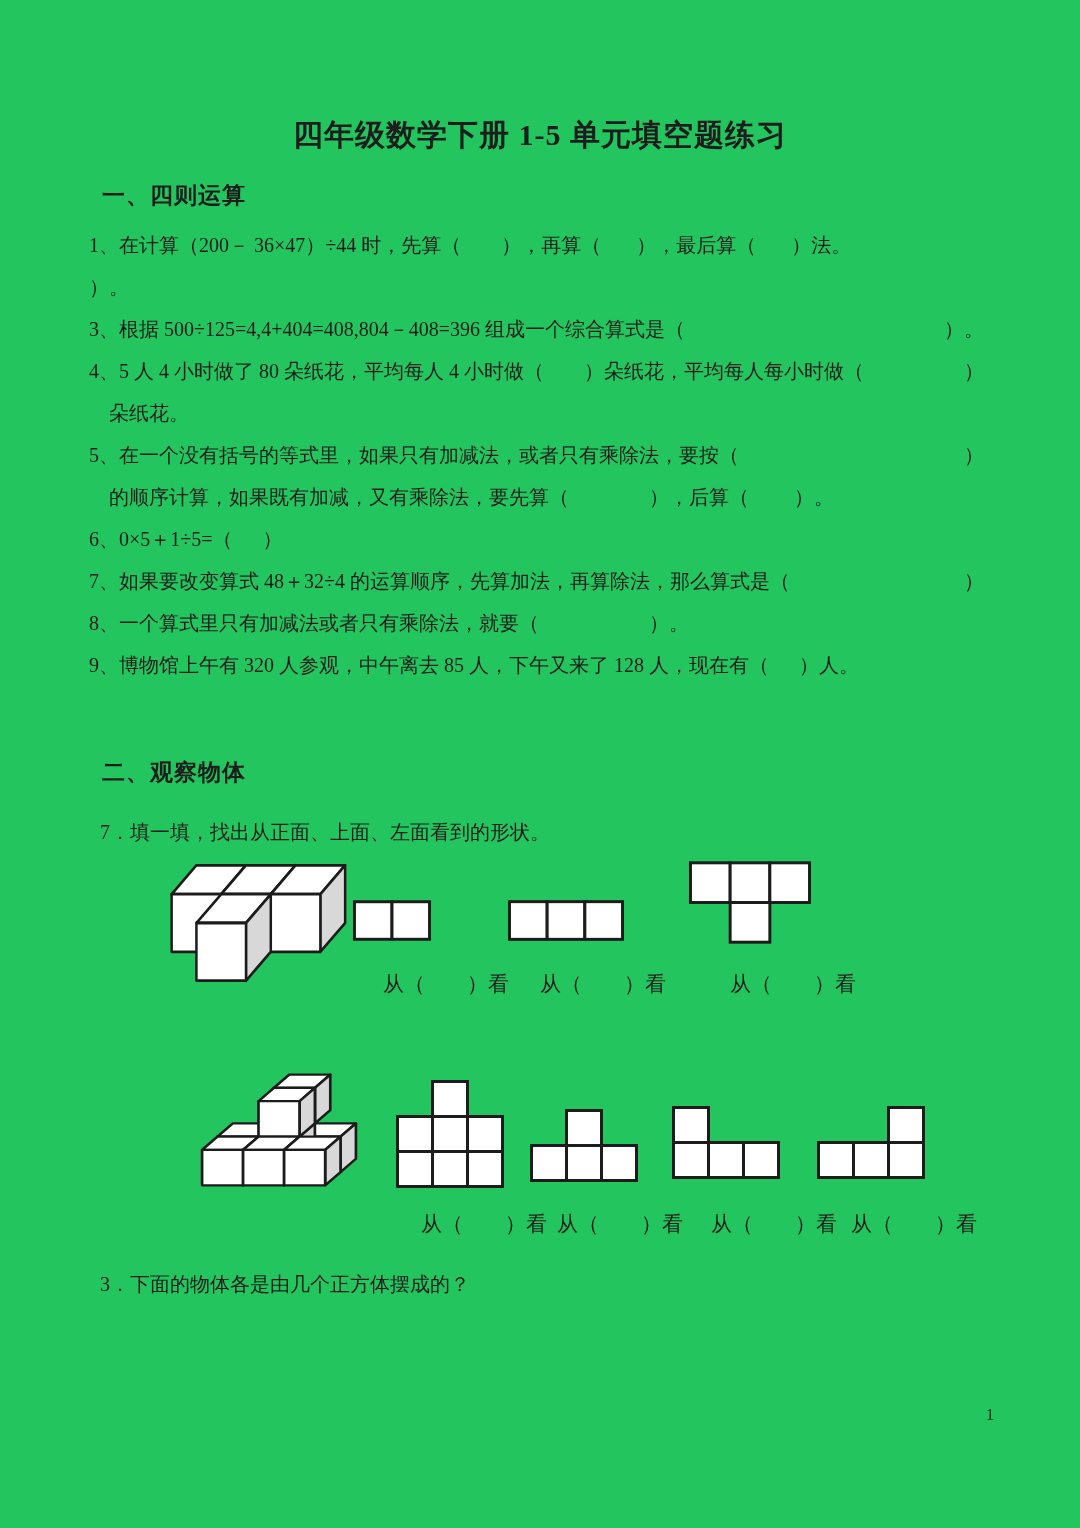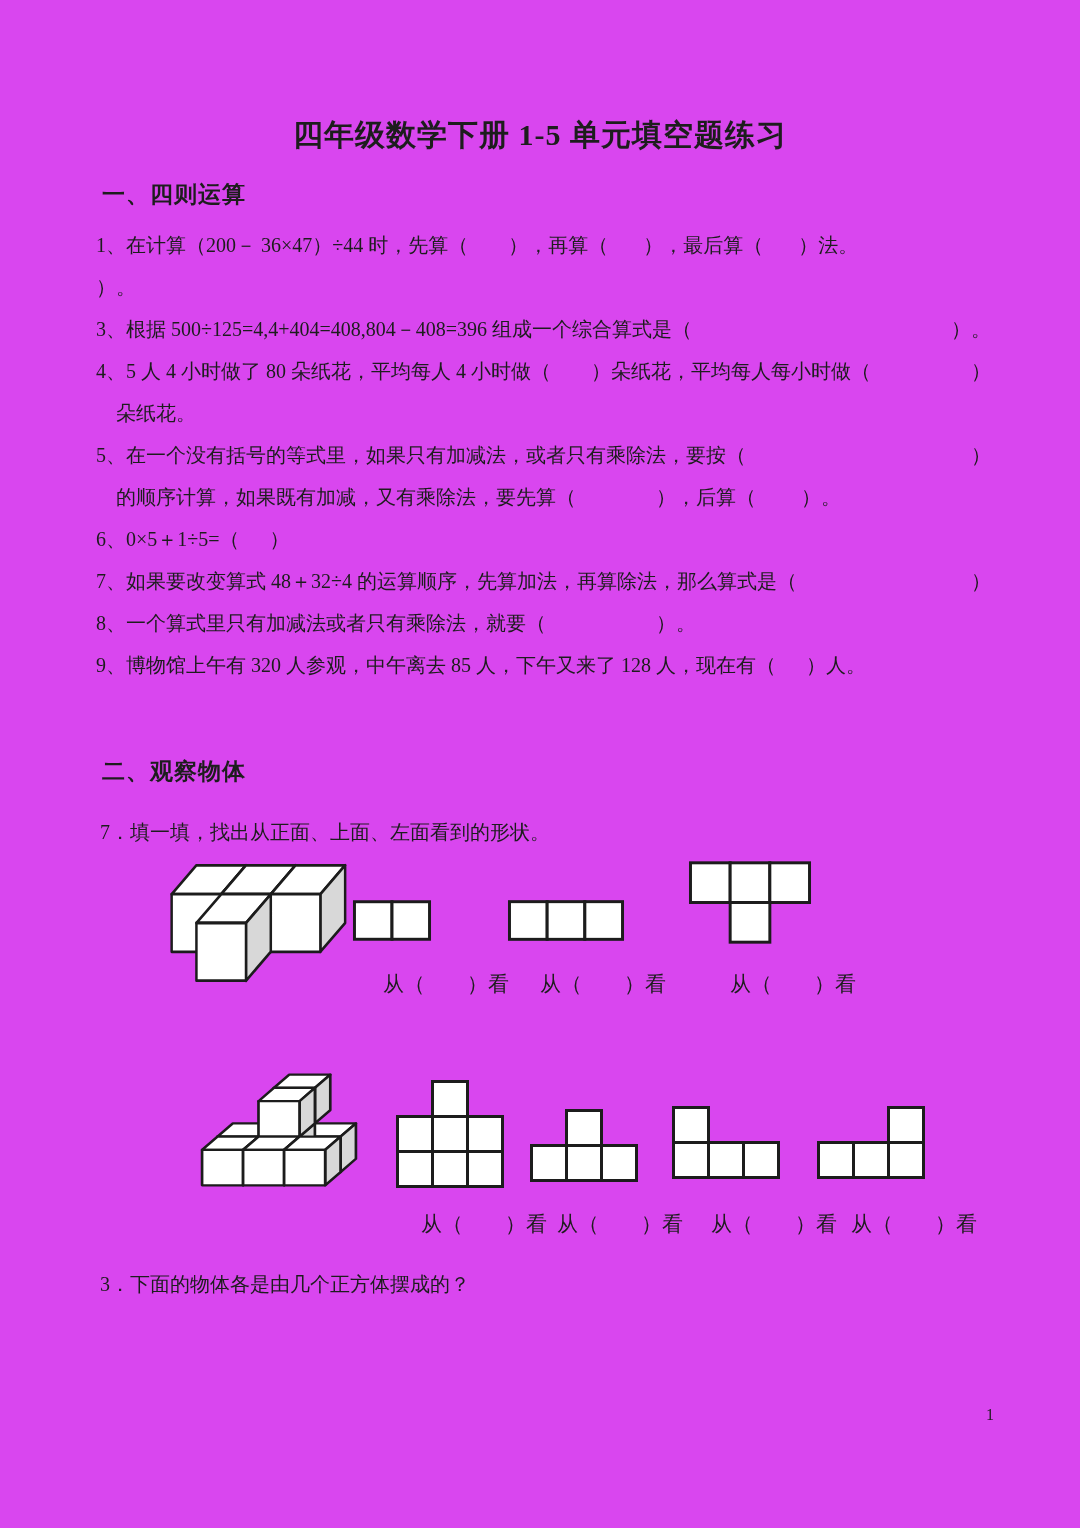--- a/index.html
+++ b/index.html
@@ -1,31 +1,31 @@
 <!DOCTYPE html>
 <html><head>
 <meta charset="utf-8">
 <style>
   html,body{margin:0;padding:0;background:#e9e9e9;}
   .sheet{
-    position:relative;width:1080px;height:1528px;background:#d946ef;
+    position:relative;width:1080px;height:1528px;background:#22c55e;
     font-family:"Liberation Serif","DejaVu Serif",serif;color:#1d1d1d;
     overflow:hidden;margin:0 auto;
   }
   .title{
     position:absolute;top:116px;left:0;width:100%;text-align:center;
     font-size:30px;font-weight:bold;line-height:38px;letter-spacing:1px;
   }
   .sec-head{
     position:absolute;left:102px;font-size:23px;font-weight:bold;line-height:30px;
-    font-family:Liberation Serif, serif;letter-spacing:1px;
+    font-family:Liberation Sans, sans-serif;letter-spacing:1px;
   }
   .s1-head{top:180px;}
   .s2-head{top:757px;}
-  .qlist{position:absolute;left:96px;top:224px;width:895px;}
+  .qlist{position:absolute;left:89px;top:224px;width:895px;}
   .q-line{
     display:flex;justify-content:space-between;align-items:baseline;
     height:42px;line-height:42px;font-size:20px;white-space:pre-wrap;
   }
   .q-line.indent{padding-left:20px;text-align:right;}
   .q-tail{white-space:pre-wrap;}
   .qtext{position:absolute;left:100px;font-size:20px;line-height:28px;white-space:pre-wrap;}
   .q2-1{top:818px;}
   .q2-2{top:1028px;}
   .q2-3{top:1270px;}

